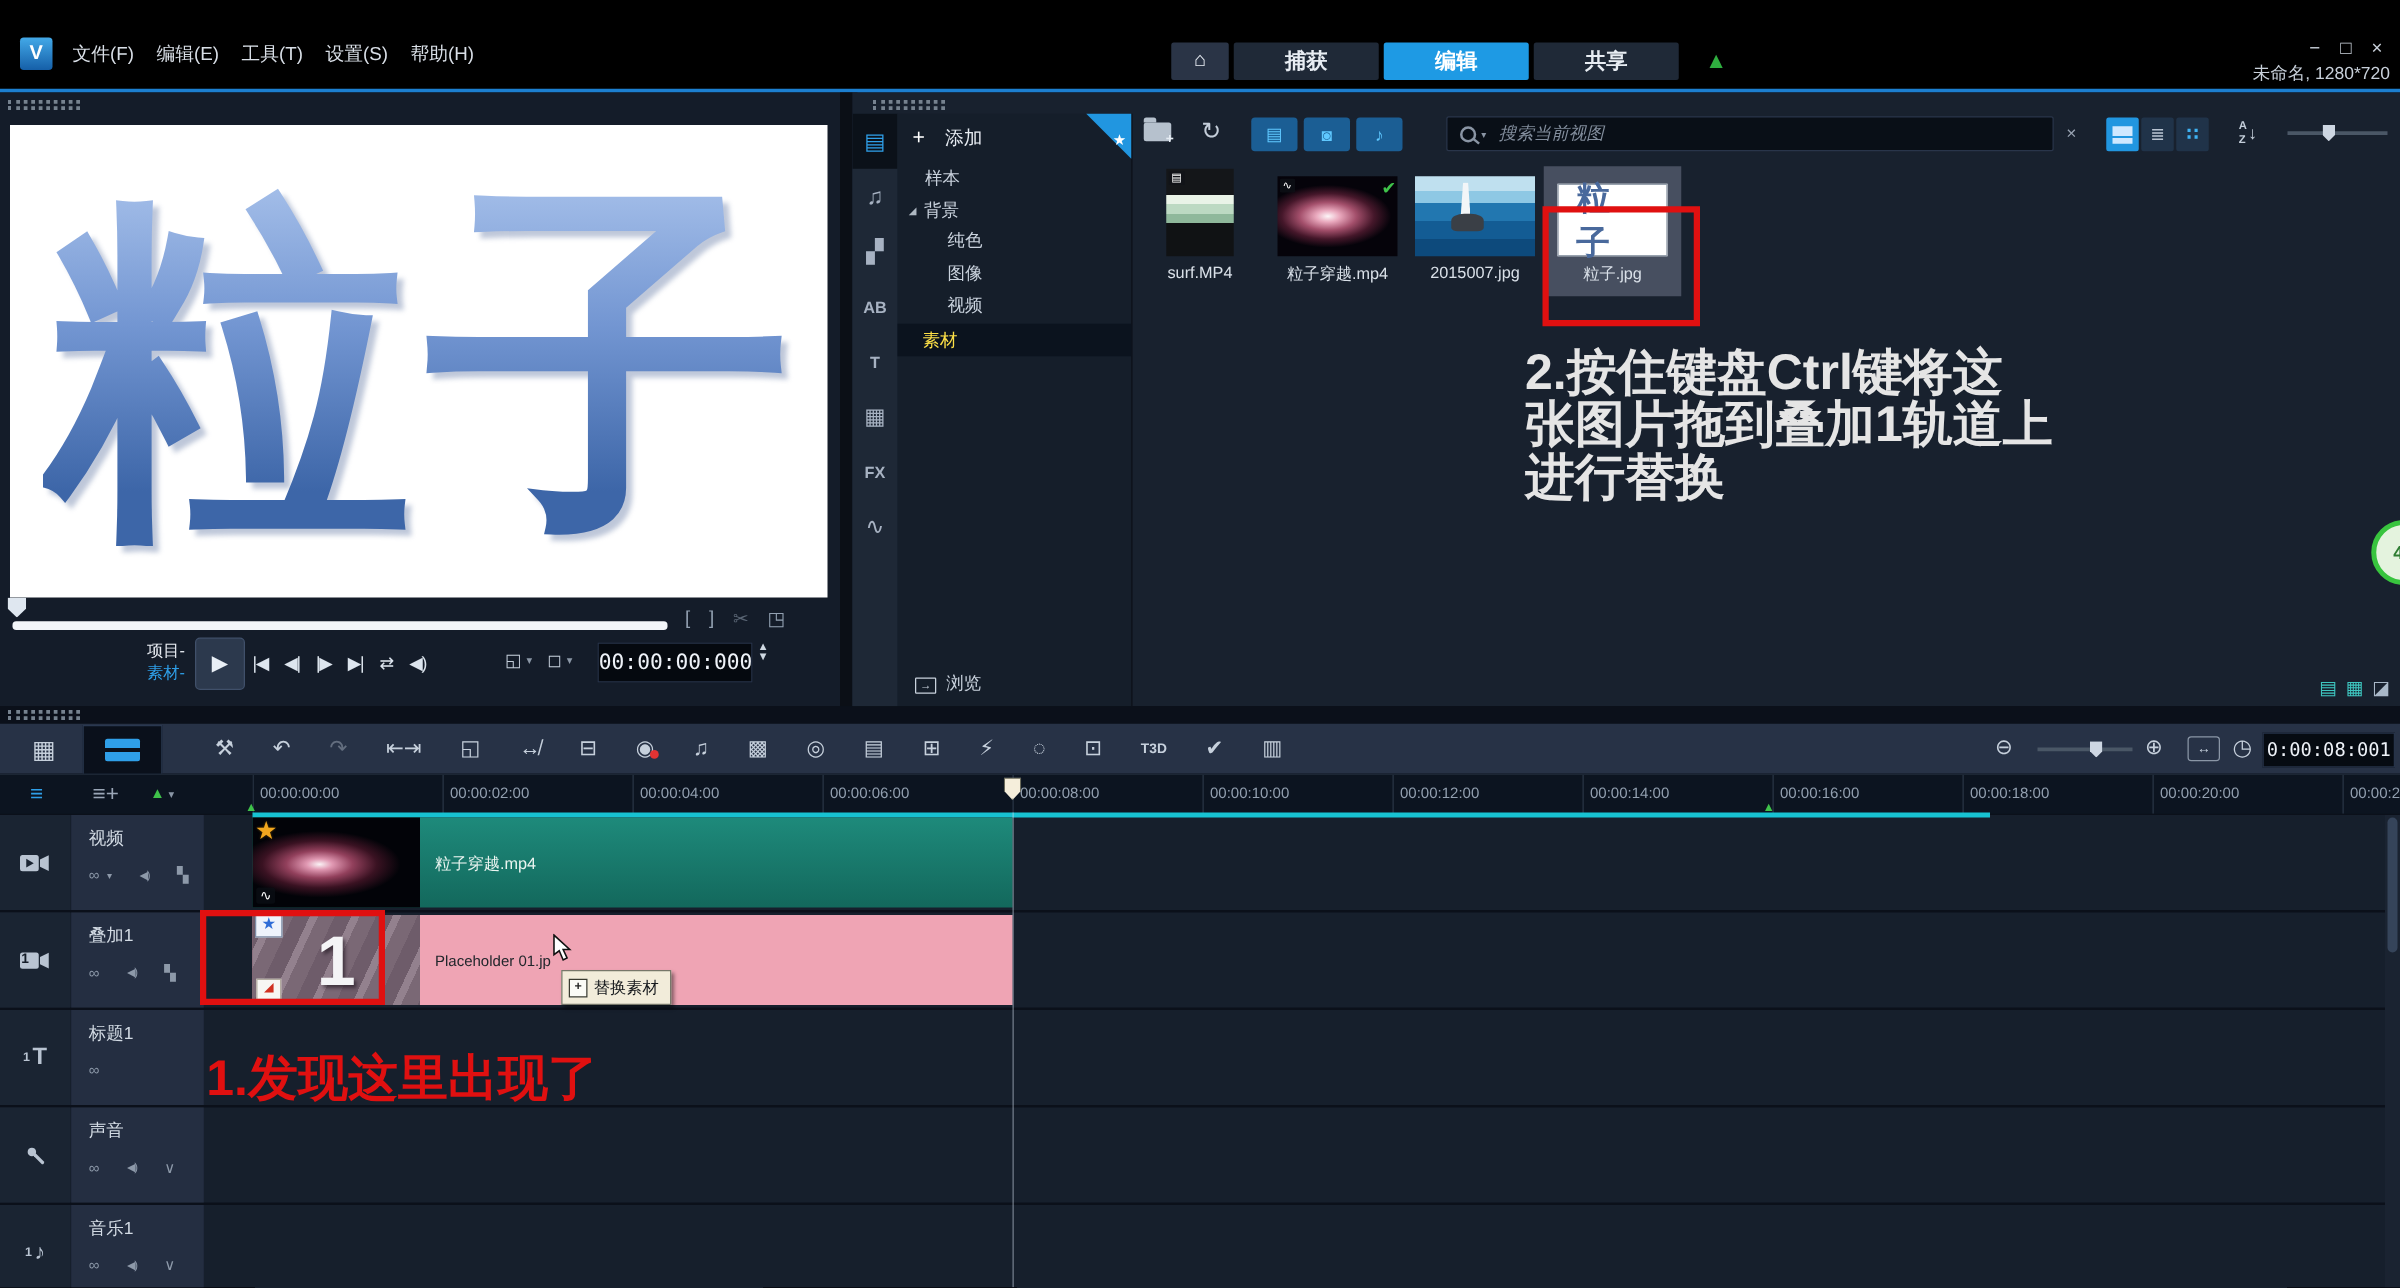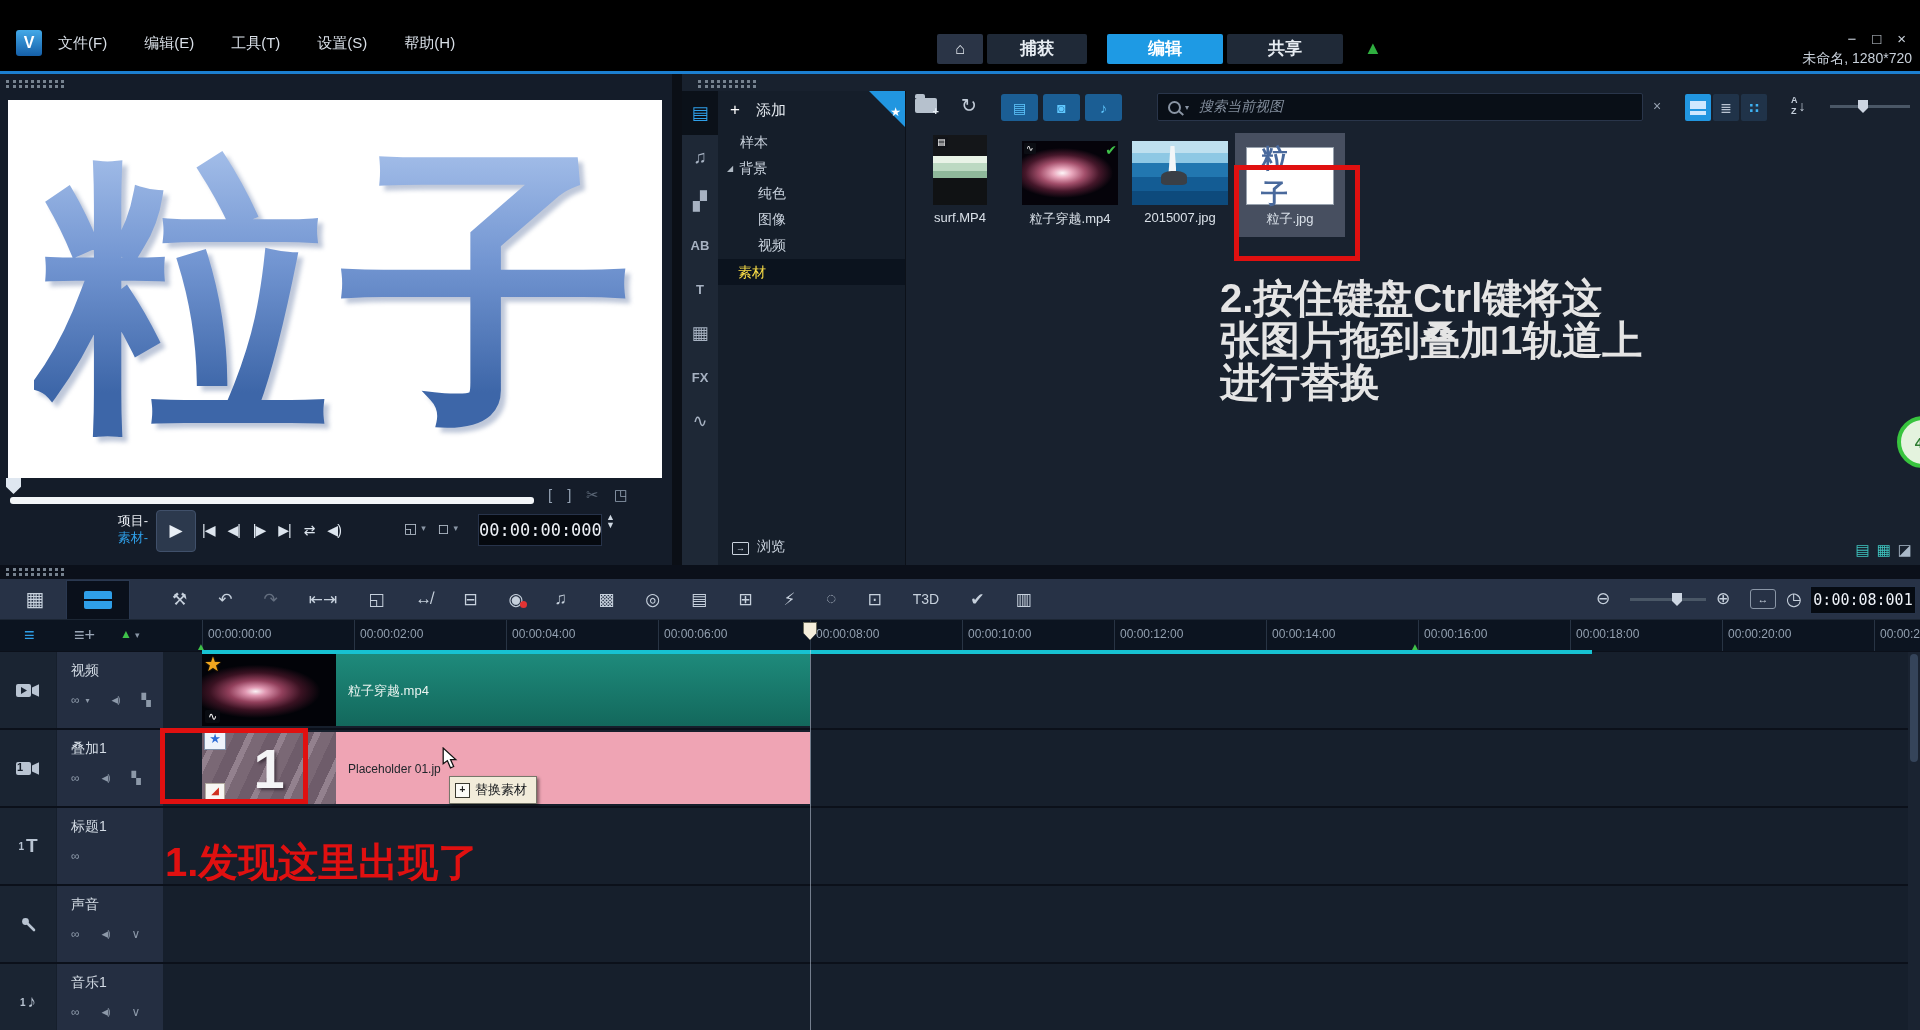--- a/index.html
+++ b/index.html
@@ -4,21 +4,21 @@
 <style>
   html,body{margin:0;padding:0;background:#000;}
   #app{position:relative;width:1920px;height:1030px;overflow:hidden;background:#0a0f18;
        font-family:"Liberation Sans","DejaVu Sans",sans-serif;color:#cfd8e2;-webkit-font-smoothing:antialiased;}
 
   
   #titlebar{position:absolute;left:0;top:0;width:1920px;height:74px;background:#000;}
   .logo{position:absolute;left:16px;top:30px;width:26px;height:26px;border-radius:3px;
         background:linear-gradient(#43a9e8,#155fa8);color:#fff;font-weight:bold;font-size:16px;
         text-align:center;line-height:26px;}
-  #menus{position:absolute;left:58px;top:34px;display:flex;gap:37px;font-size:15px;color:#d9dfe7;}
+  #menus{position:absolute;left:58px;top:34px;display:flex;gap:18px;font-size:15px;color:#d9dfe7;}
   .menu-item{cursor:default;}
   .tab{position:absolute;top:34px;height:30px;line-height:30px;text-align:center;
        font-size:17px;font-weight:bold;color:#e8edf3;background:#1f2937;border-radius:2px;}
   .tab.home{left:937px;width:46px;background:#2a3446;font-weight:normal;font-size:16px;}
   .tab.active{background:#1e9ae4;color:#fff;}
   #export-arrow{position:absolute;left:1364px;top:38px;color:#2fae3f;font-size:18px;}
   #win-controls{position:absolute;right:14px;top:30px;display:flex;gap:16px;color:#c9d1da;font-size:15px;}
   #project-label{position:absolute;right:8px;top:50px;font-size:14px;color:#c8d0da;}
   #blue-line{position:absolute;left:0;top:71px;width:1920px;height:3px;background:#1c7fd0;}
 
@@ -135,21 +135,21 @@
   #sb-btn{position:absolute;left:12px;top:4px;width:46px;height:32px;display:flex;align-items:center;justify-content:center;
           color:#c6d0dc;font-size:20px;}
   #tlv-btn{position:absolute;left:66px;top:1px;width:62px;height:38px;background:#0a101b;border:1px solid #2a3850;
            display:flex;align-items:center;justify-content:center;}
   #tlv-btn .bars{width:28px;height:18px;border-radius:2px;
            background:linear-gradient(#2f9fe8 0 42%,#0a101b 42% 58%,#2f9fe8 58% 100%);}
   #tb-icons{position:absolute;left:172px;top:0;height:40px;display:flex;gap:31px;align-items:center;
             font-size:17px;color:#c6d0dc;}
   .tb-ic{position:relative;}
   .tb-ic[data-cls="dim"]{opacity:.38;}
-  .tb-ic[data-cls="txt"]{font-size:14px;font-weight:normal;}
+  .tb-ic[data-cls="txt"]{font-size:11px;font-weight:bold;}
   .tb-ic[data-cls="rec"]::after{content:"";position:absolute;right:-4px;bottom:2px;width:7px;height:7px;
             background:#e23333;border-radius:50%;}
   #tb-right{position:absolute;left:0;top:0;width:1920px;height:40px;font-size:17px;color:#c6d0dc;}
   #zoom-out{position:absolute;left:1596px;top:9px;}
   #tl-slider{position:absolute;left:1630px;top:19px;width:76px;height:3px;background:#4a5766;}
   #zoom-in{position:absolute;left:1716px;top:9px;}
   #fit-btn{position:absolute;left:1750px;top:10px;width:24px;height:18px;border:1px solid #8a96a6;border-radius:3px;
            font-size:11px;text-align:center;line-height:18px;}
   #clock-icon{position:absolute;left:1786px;top:9px;font-size:18px;}
   #tl-timecode{position:absolute;left:1810px;top:7px;width:104px;height:26px;background:#060b12;border:1px solid #263349;
@@ -222,21 +222,21 @@
     <div class="logo">V</div>
     <nav id="menus">
 
     <span class="menu-item">文件(F)</span>
         <span class="menu-item">编辑(E)</span>
         <span class="menu-item">工具(T)</span>
         <span class="menu-item">设置(S)</span>
         <span class="menu-item">帮助(H)</span>
       </nav>
     <div class="tab home"><span>⌂</span></div>
-    <div class="tab" style="left:987px;width:100px;">捕获</div>
+    <div class="tab" style="left:987px;width:116px;">捕获</div>
     <div class="tab active" style="left:1107px;width:116px;">编辑</div>
     <div class="tab" style="left:1227px;width:116px;">共享</div>
     <span id="export-arrow">▲</span>
     <div id="win-controls">
       <span>−</span>
       <span>□</span>
       <span>×</span>
     </div>
     <div id="project-label">未命名, 1280*720</div>
     <div id="blue-line"></div>

